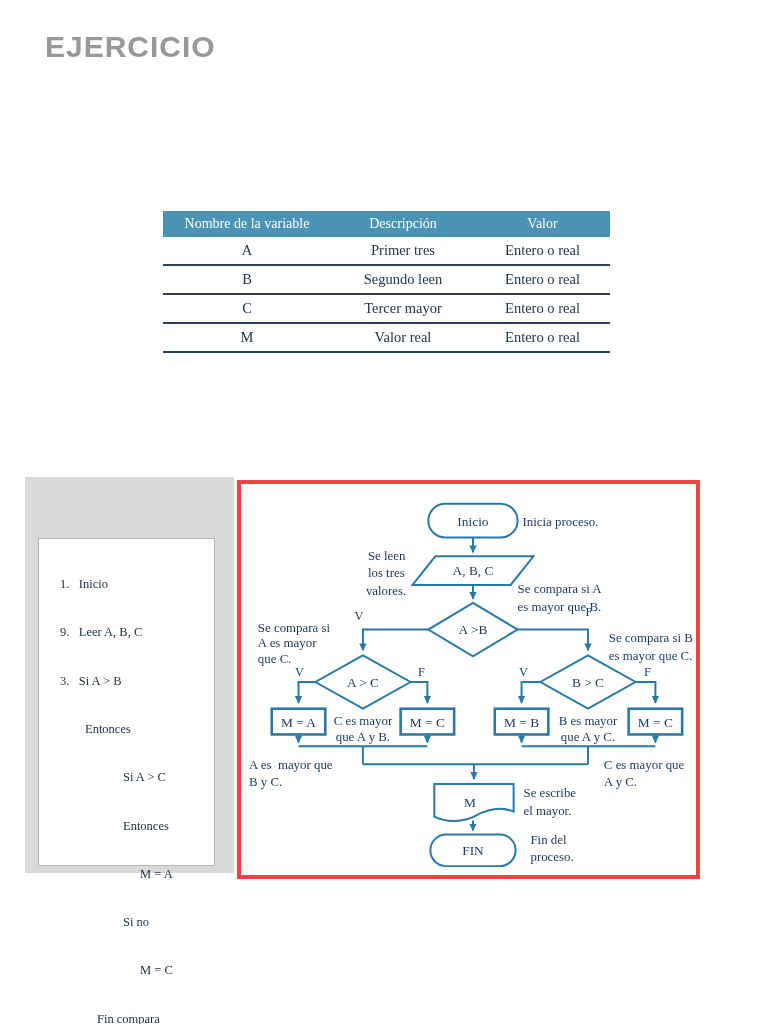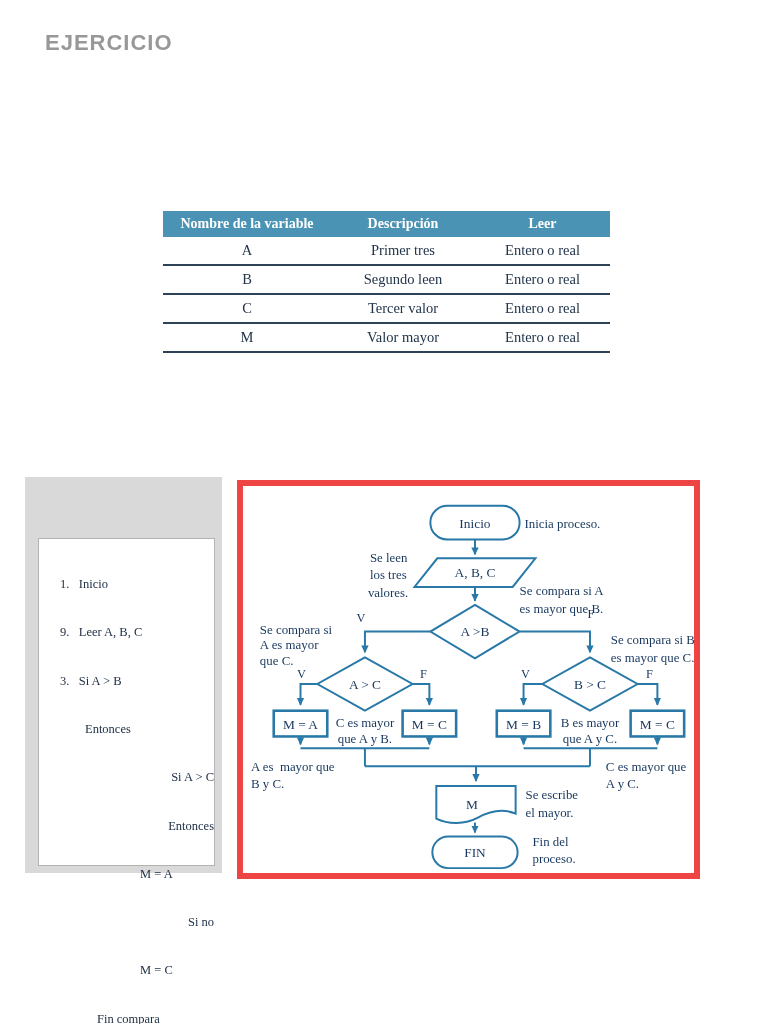--- a/index.html
+++ b/index.html
@@ -1,38 +1,38 @@
 <!DOCTYPE html>
 <html><head>
 <meta charset="utf-8">
 <style>
   html,body{margin:0;padding:0;background:#ffffff;}
   .page{position:relative;width:768px;height:1024px;background:#ffffff;overflow:hidden;
         font-family:"Liberation Serif", serif;color:#22344a;}
   .title{position:absolute;left:45px;top:30px;margin:0;
          font-family:"Liberation Sans", sans-serif;font-weight:700;
-         font-size:22px;letter-spacing:1px;color:#989898;}
+         font-size:30px;letter-spacing:1px;color:#989898;}
   
   table.vars{position:absolute;left:163px;top:211px;width:447px;border-collapse:collapse;
              font-size:14.5px;color:#22344a;}
-  table.vars th{background:#4a93b4;color:#ffffff;font-weight:700;font-size:14px;
+  table.vars th{background:#4a93b4;color:#ffffff;font-weight:400;font-size:14px;
                 height:26px;text-align:center;padding:0 4px;}
   table.vars td{height:27px;text-align:center;border-bottom:2px solid #2e4257;padding:0 4px;}
   table.vars col.c1{width:168px;} table.vars col.c2{width:144px;} table.vars col.c3{width:135px;}
   
-  .gray-panel{position:absolute;left:25px;top:477px;width:197px;height:396px;background:#d9d9d9;}
+  .gray-panel{position:absolute;left:25px;top:477px;width:197px;height:396px;background:#d9d9d9;padding-left:12px;}
   .code-box{position:absolute;left:13px;top:61px;width:177px;height:328px;background:#ffffff;
             border:1px solid #b3b3b3;box-sizing:border-box;padding:5px 0 0 21px;
             font-size:12.5px;line-height:16.1px;color:#203147;white-space:pre;}
   .ln{height:16.1px;}
   .ind0{padding-left:0;} .ind25{padding-left:25px;} .ind37{padding-left:37px;}
-  .ind63{padding-left:63px;text-align:right;} .ind80{padding-left:80px;}
+  .ind63{padding-left:63px;} .ind80{padding-left:80px;}
   
   .flow-panel{position:absolute;left:237px;top:480px;width:463px;height:399px;background:#ffffff;
-              border:6px solid #ef4444;box-sizing:border-box;}
+              border:4px solid #ef4444;box-sizing:border-box;}
   .flow-panel svg{display:block;}
   .fc-shape{fill:none;stroke:#2878a8;stroke-width:2;}
   .fc-box{fill:none;stroke:#2878a8;stroke-width:2.6;}
   .fc-line{fill:none;stroke:#2878a8;stroke-width:2;}
   text{font-family:"Liberation Serif", serif;fill:#17375e;}
   .fc-label{font-size:13.5px;text-anchor:middle;}
   .fc-note{font-size:13px;text-anchor:start;white-space:pre;}
   .fc-note-c{font-size:13px;text-anchor:middle;}
   .fc-vf{font-size:12.5px;text-anchor:middle;}
 </style>
@@ -46,42 +46,42 @@
   <table class="vars">
     <colgroup>
         <col class="c1">
         <col class="c2">
         <col class="c3">
       </colgroup>
     <thead>
       <tr>
         <th>Nombre de la variable</th>
         <th>Descripción</th>
-        <th>Leer</th>
+        <th>Valor</th>
       </tr>
     </thead>
     <tbody>
       <tr>
         <td>A</td>
         <td>Primer tres</td>
         <td>Entero o real</td>
       </tr>
       <tr>
         <td>B</td>
         <td>Segundo leen</td>
         <td>Entero o real</td>
       </tr>
       <tr>
         <td>C</td>
-        <td>Tercer valor</td>
+        <td>Tercer mayor</td>
         <td>Entero o real</td>
       </tr>
       <tr>
         <td>M</td>
-        <td>Valor mayor</td>
+        <td>Valor real</td>
         <td>Entero o real</td>
       </tr>
     </tbody>
   </table>
 
   <div class="gray-panel">
     <div class="code-box">
       <div class="ln ind0">1.   Inicio</div>
       <div class="ln ind0">9.   Leer A, B, C</div>
       <div class="ln ind0">3.   Si A &gt; B</div>

